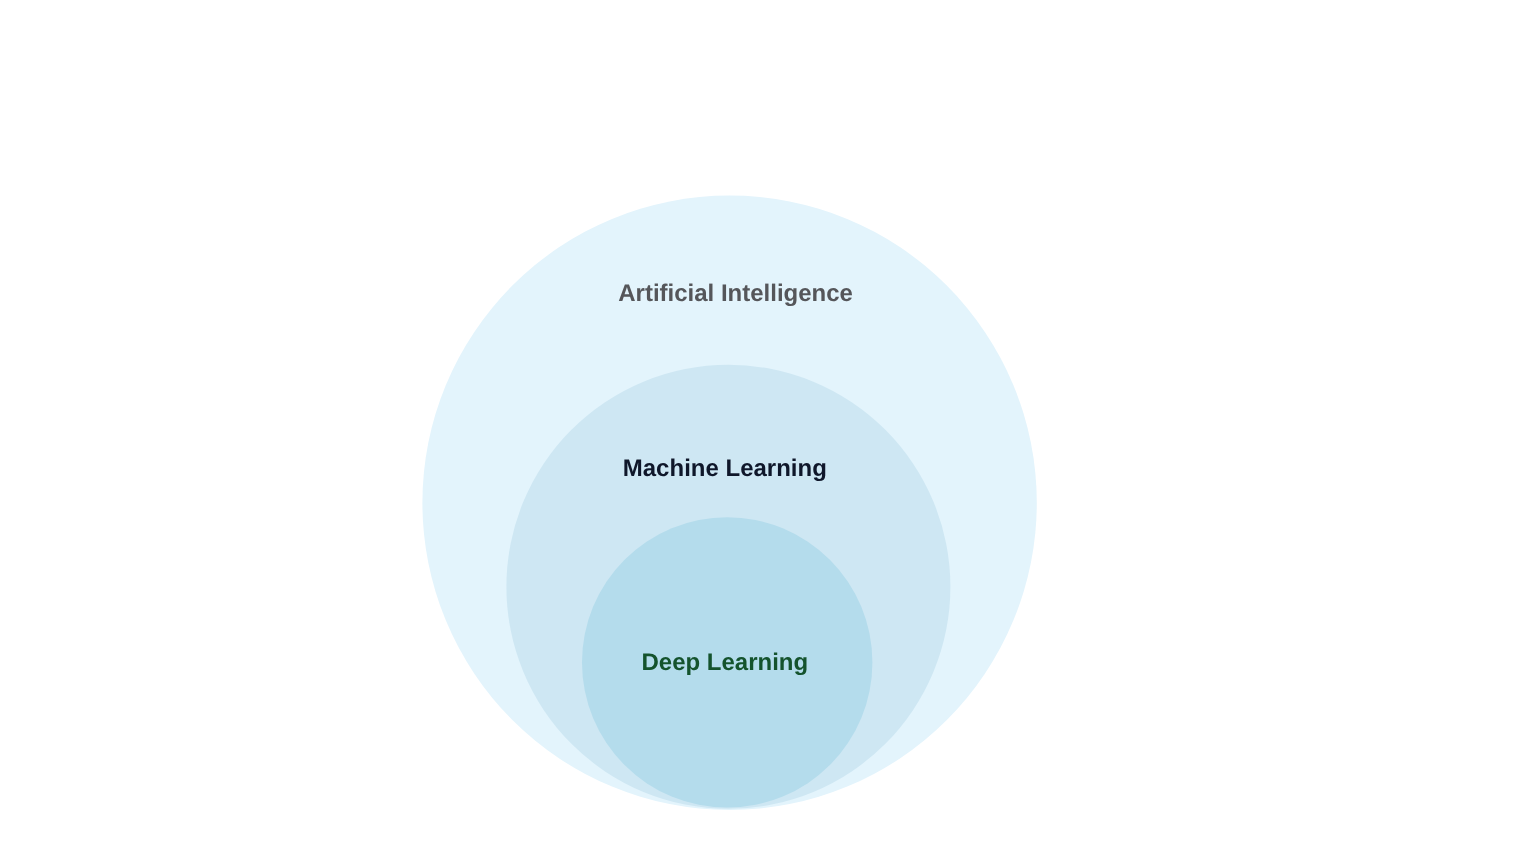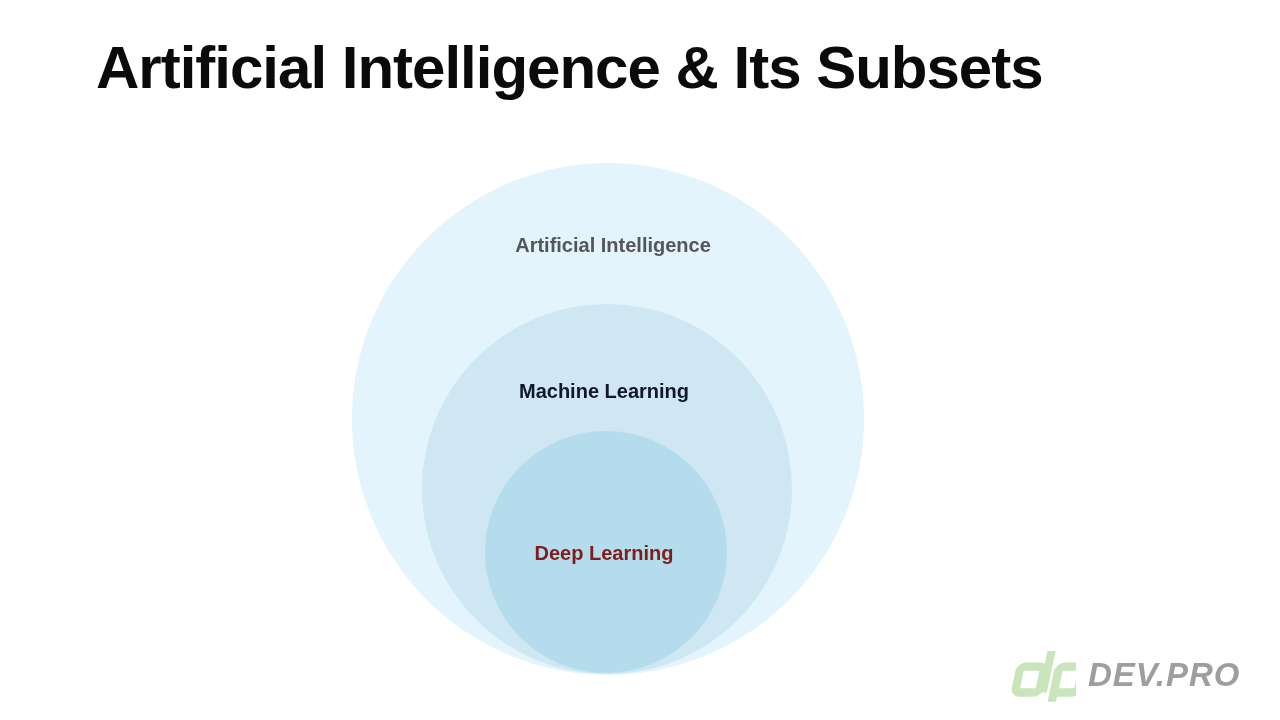--- a/index.html
+++ b/index.html
@@ -60,44 +60,30 @@
     font-style: italic;
     letter-spacing: 1px;
     white-space: nowrap;
   }
 </style>
 </head>
 <body>
 
 <div class="slide">
 
-  <h1 class="slide-title">Artificial Intelligence &amp; Its Subsets</h1>
 
   <div class="venn">
 
     <div class="circle circle-ai" style="background: rgb(227, 244, 252);"></div>
 
     <div class="circle circle-ml" style="background: rgb(206, 231, 243);"></div>
 
     <div class="circle circle-dl" style="background: rgb(180, 220, 236);"></div>
 
     <div class="circle-label label-ai" style="color: rgb(85, 86, 90);">Artificial Intelligence</div>
 
     <div class="circle-label label-ml" style="color: #0f172a;">Machine Learning</div>
 
-    <div class="circle-label label-dl" style="color: #7f1d1d;">Deep Learning</div>
+    <div class="circle-label label-dl" style="color: #14532d;">Deep Learning</div>
   </div>
 
-  <div class="brand">
-    <span style="color: rgb(201, 229, 188);">
-      <svg class="brand-icon" width="70" height="58" viewBox="0 0 76 58" fill="none" stroke="currentColor" stroke-width="9" aria-hidden="true">
-        <g transform="skewX(-12) translate(12,0)">
-          <rect x="8" y="20" width="26" height="28" rx="5"></rect>
-          <line x1="38" y1="3" x2="38" y2="48"></line>
-          <rect x="50" y="20" width="26" height="28" rx="5"></rect>
-          <line x1="50" y1="22" x2="50" y2="58"></line>
-        </g>
-      </svg>
-    </span>
-    <span class="brand-text" style="color: rgb(158, 158, 158);">DEV.PRO</span>
-  </div>
 
 </div>
 
 </body></html>

